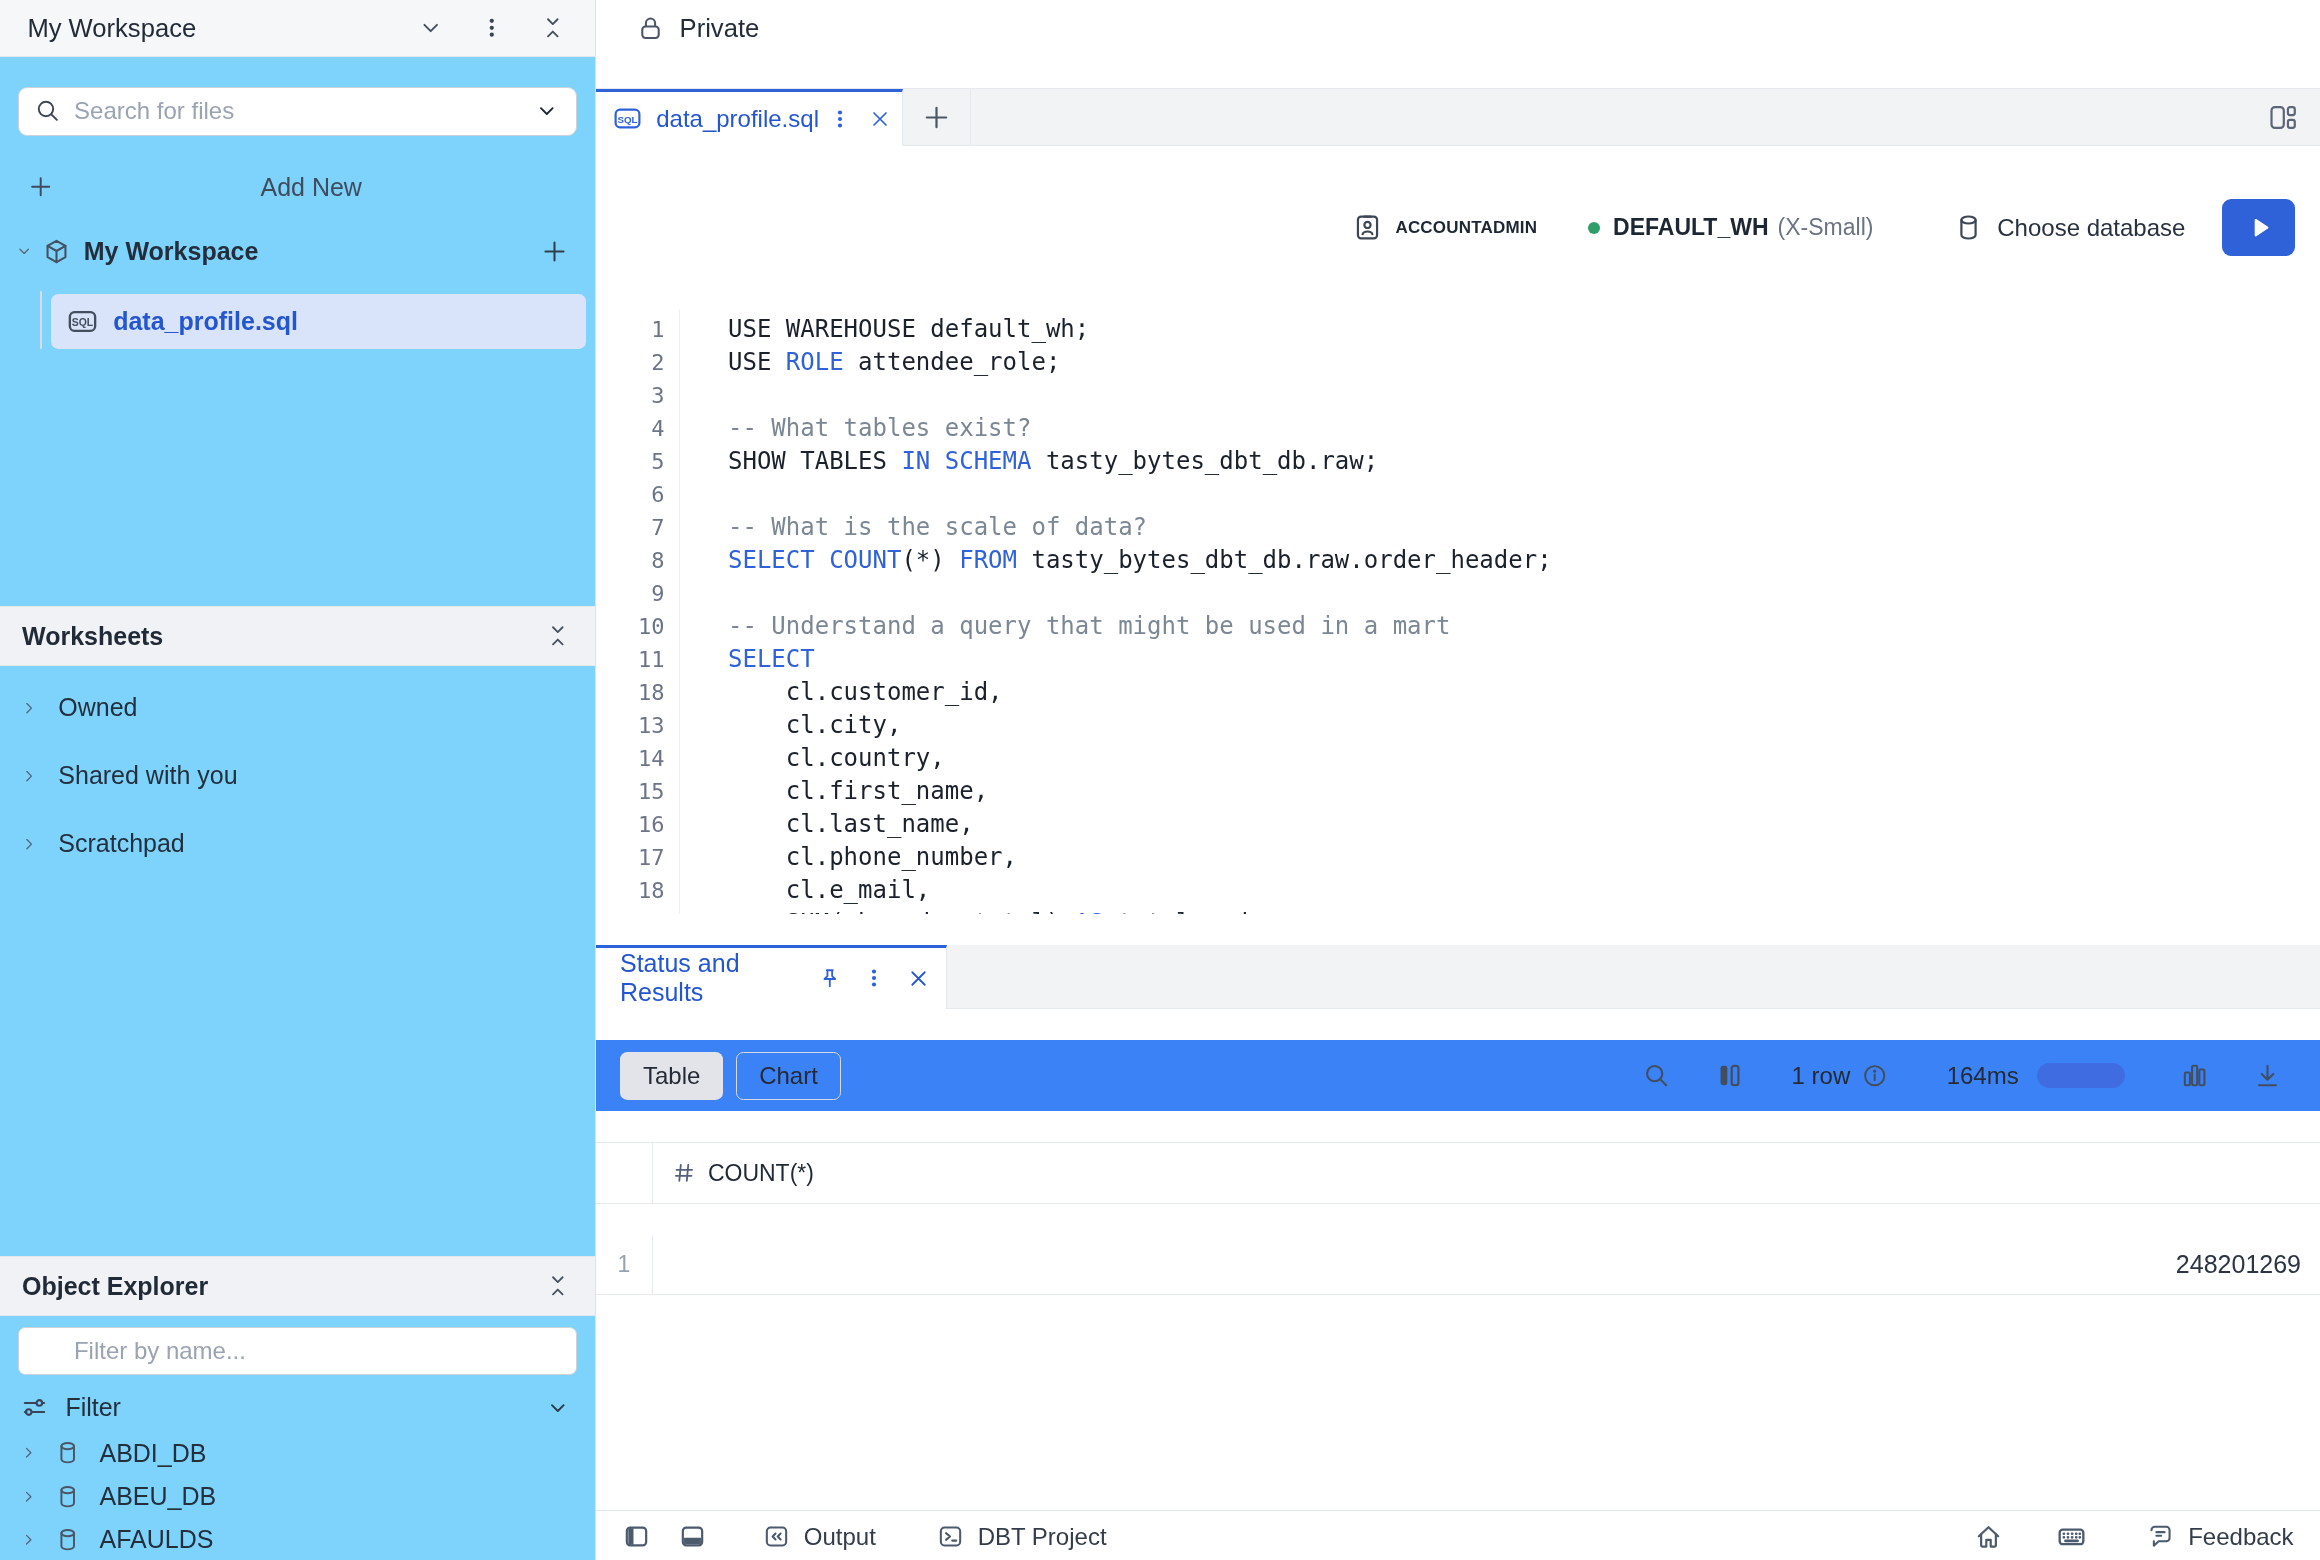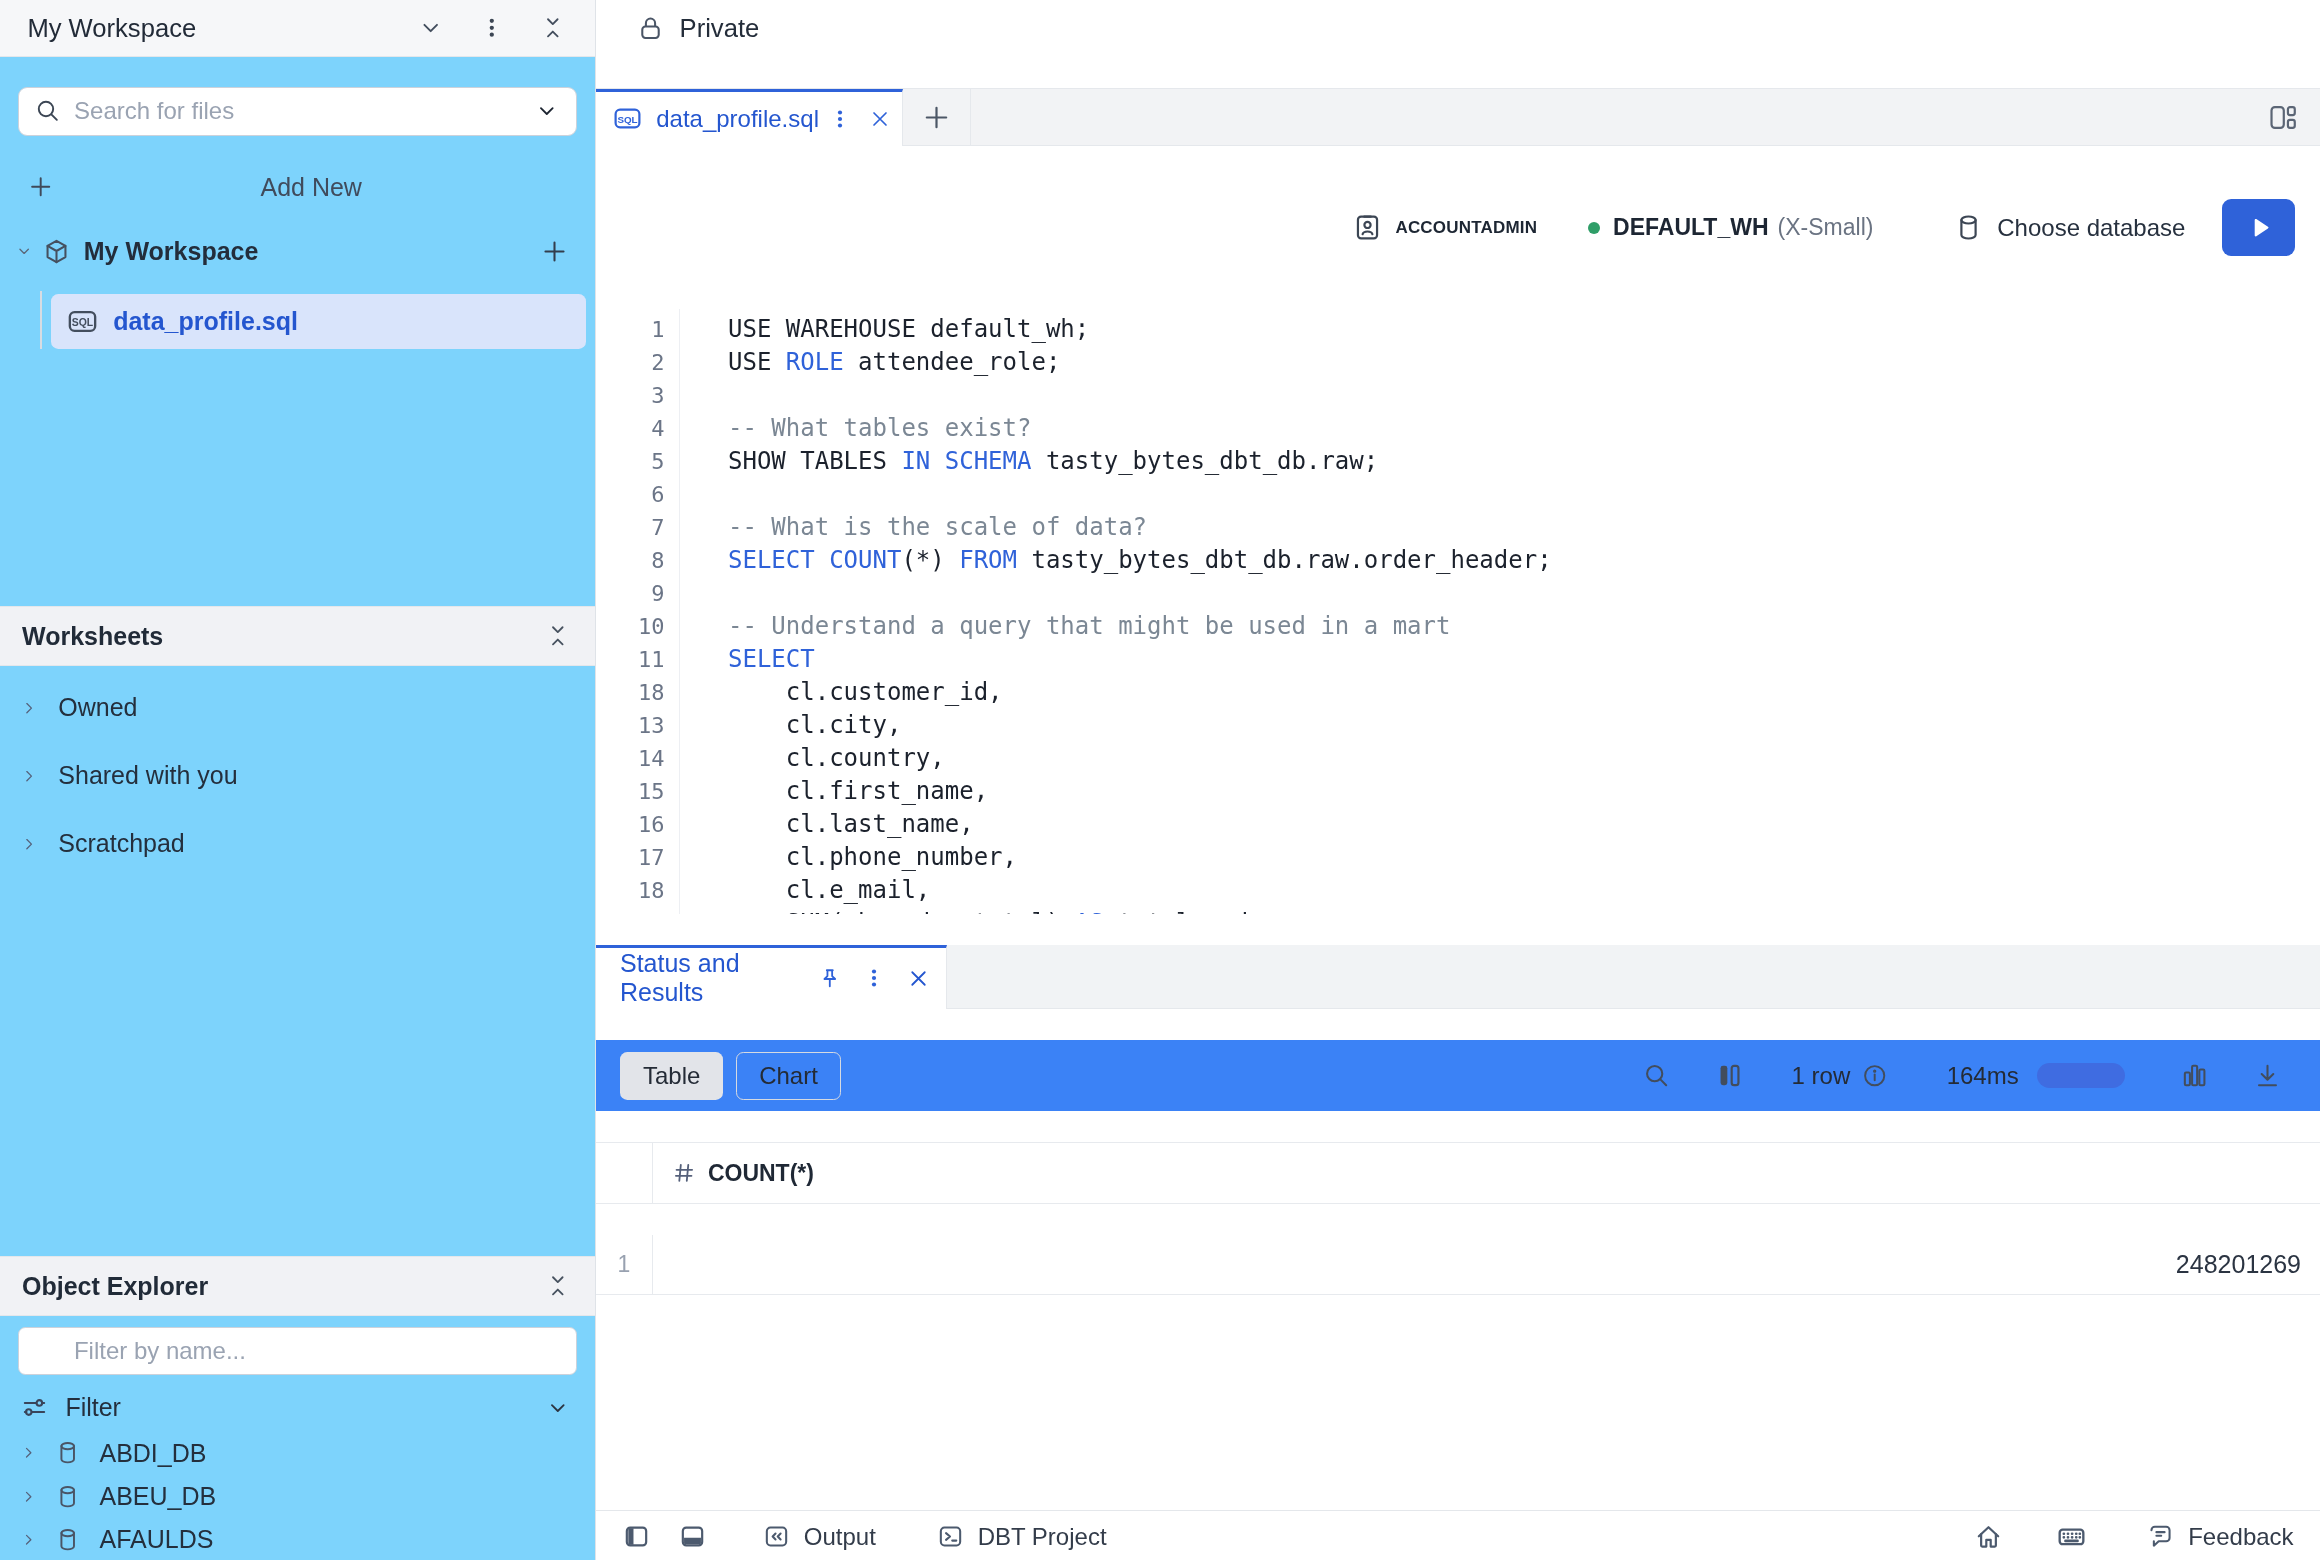--- a/index.html
+++ b/index.html
@@ -140,21 +140,21 @@
   .pill { width:88px; height:25.6px; border-radius:12.8px; background:#3f6ce1; margin-left:18.3px; cursor:pointer; }
   .chartic { margin-left:55px; }
   .dlic { margin-left:44px; }
   .colsic { margin-left:44px; }
 
   .rtable-hd { height:62px; flex:0 0 62px; border-top:0.9px solid #e7eaee; border-bottom:0.9px solid #e7eaee;
                display:flex; align-items:stretch; background:#fff; }
   .rnumcol { width:57px; flex:0 0 57px; border-right:0.9px solid #e7eaee; display:flex; align-items:center; justify-content:center; }
   .rtable-hd .cell { display:flex; align-items:center; padding-left:18.3px; flex:1; cursor:pointer; }
   .rtable-hd .hash { color:#55607a; margin-right:11px; }
-  .rtable-hd .cname { font-size:23px; font-weight:700; color:#1f2835; }
+  .rtable-hd .cname { font-size:23px; font-weight:400; color:#1f2835; }
   .rtable-row { height:60px; flex:0 0 60px; border-bottom:0.9px solid #e7eaee; display:flex; align-items:stretch; background:#fff; }
   .rtable-row .num { font-size:23px; color:#98a1b0; }
   .rtable-row .val { flex:1; display:flex; align-items:center; justify-content:flex-end; padding-right:20px;
                      font-size:25px; color:#2b3442; cursor:default; }
   .results-fill { flex:1 1 auto; background:#fff; }
 
   .status-bar { height:51px; flex:0 0 51px; border-top:0.9px solid #e4e7eb; display:flex; align-items:center;
                 padding:0 27.4px 0 25.6px; background:#fff; }
   .sb-ic { color:#4c5a6e; cursor:pointer; display:flex; align-items:center; }
   .sb-group { display:flex; align-items:flex-end; cursor:pointer; color:#4c5a6e; }

